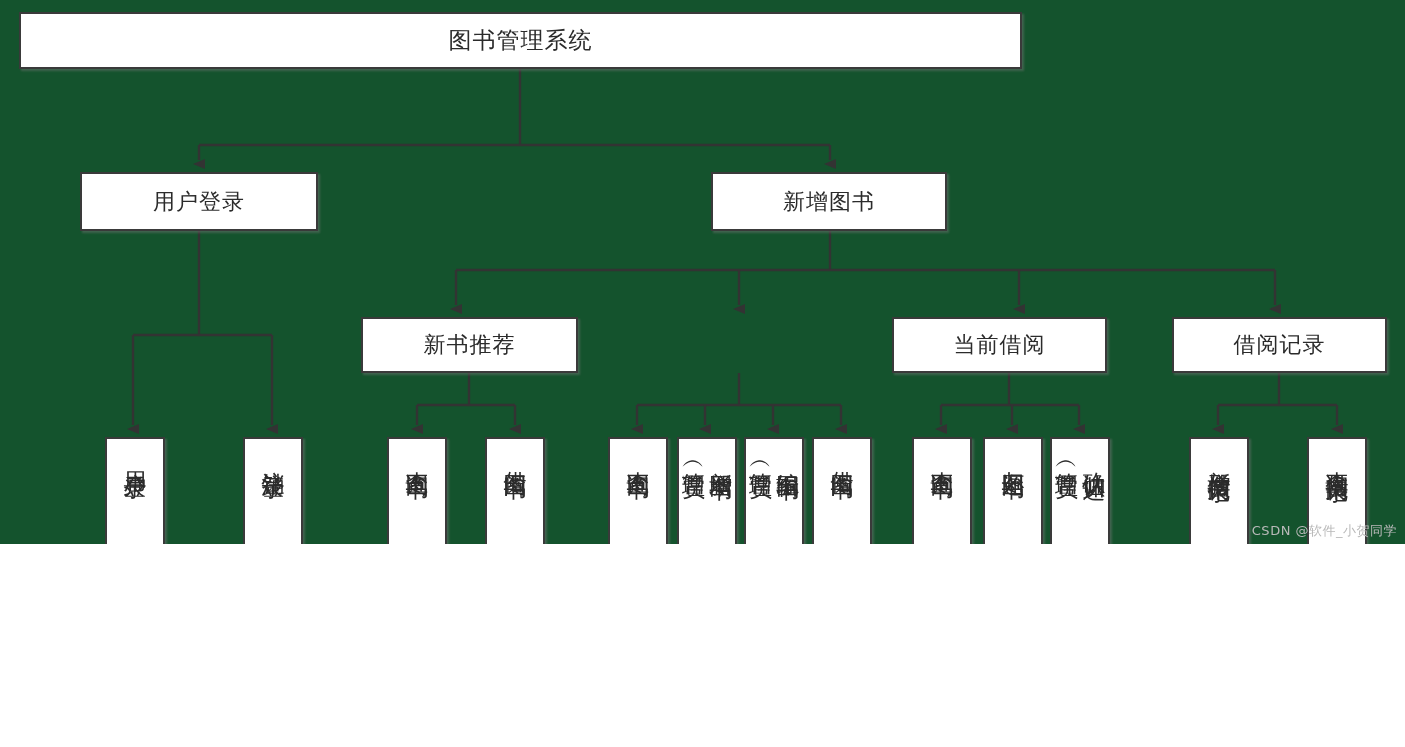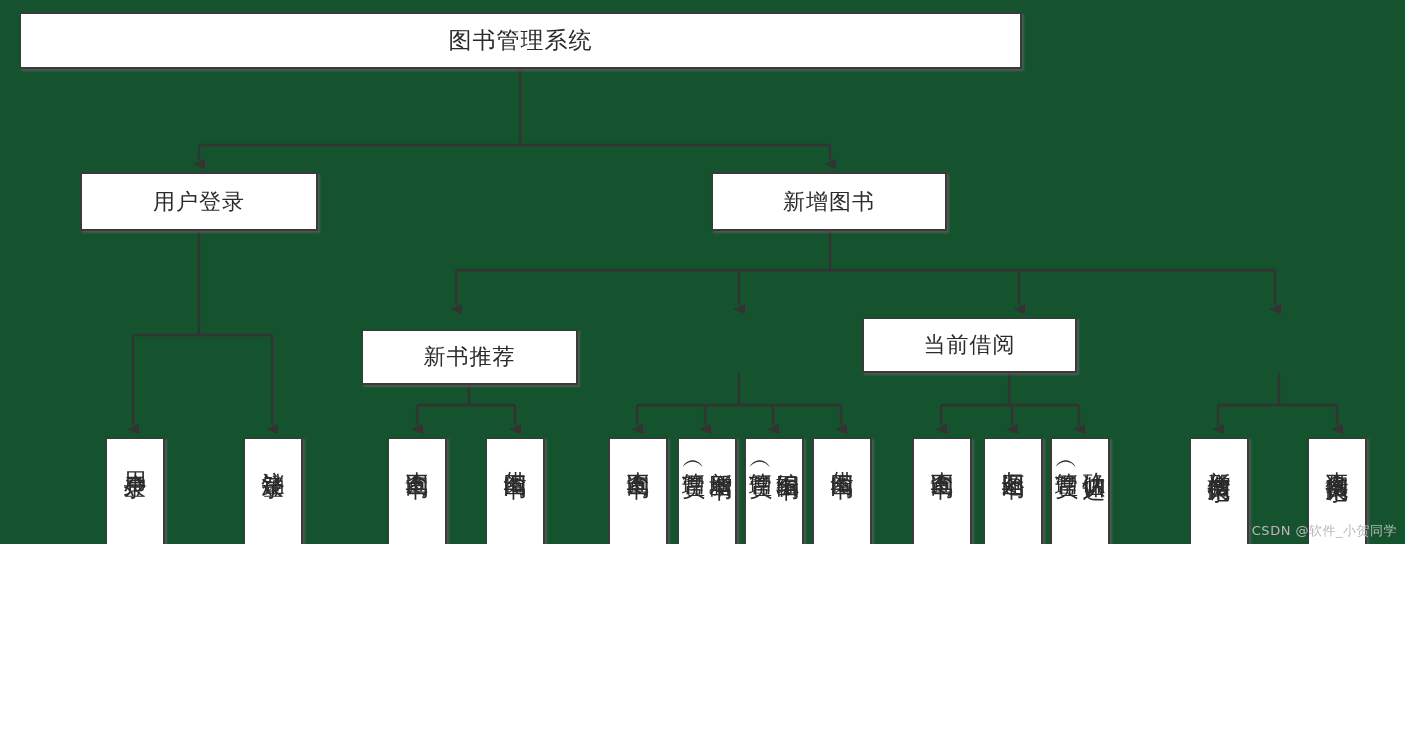--- a/index.html
+++ b/index.html
@@ -137,25 +137,28 @@
     <span class="node-label">图书管理系统</span>
   </div>
 
   <div class="node horiz" style="left: 80px; top: 172px; width: 238px; height: 59px;">
     <span class="node-label">用户登录</span>
   </div>
   <div class="node horiz" style="left: 711px; top: 172px; width: 236px; height: 59px;">
     <span class="node-label">新增图书</span>
   </div>
 
-  <div class="node horiz" style="left: 361px; top: 317px; width: 217px; height: 56px; margin-top: 12px;">
+  <div class="node horiz" style="left: 361px; top: 317px; width: 217px; height: 56px;">
     <span class="node-label">新书推荐</span>
   </div>
-  <div class="node horiz" style="left: 862px; top: 317px; width: 215px; height: 56px; align-items: center;">
+  <div class="node horiz" style="left: 892px; top: 317px; width: 215px; height: 56px; align-items: center;">
     <span class="node-label">当前借阅</span>
+  </div>
+  <div class="node horiz" style="left: 1172px; top: 317px; width: 215px; height: 56px;">
+    <span class="node-label">借阅记录</span>
   </div>
 
   <div class="node vert" style="left: 105px; top: 437px; width: 60px; height: 296px;">
     <span class="node-label">用户登录</span>
   </div>
   <div class="node vert" style="left: 243px; top: 437px; width: 60px; height: 296px;">
     <span class="node-label">注销登录</span>
   </div>
   <div class="node vert" style="left: 387px; top: 437px; width: 60px; height: 296px;">
     <span class="node-label">查询图书</span>

